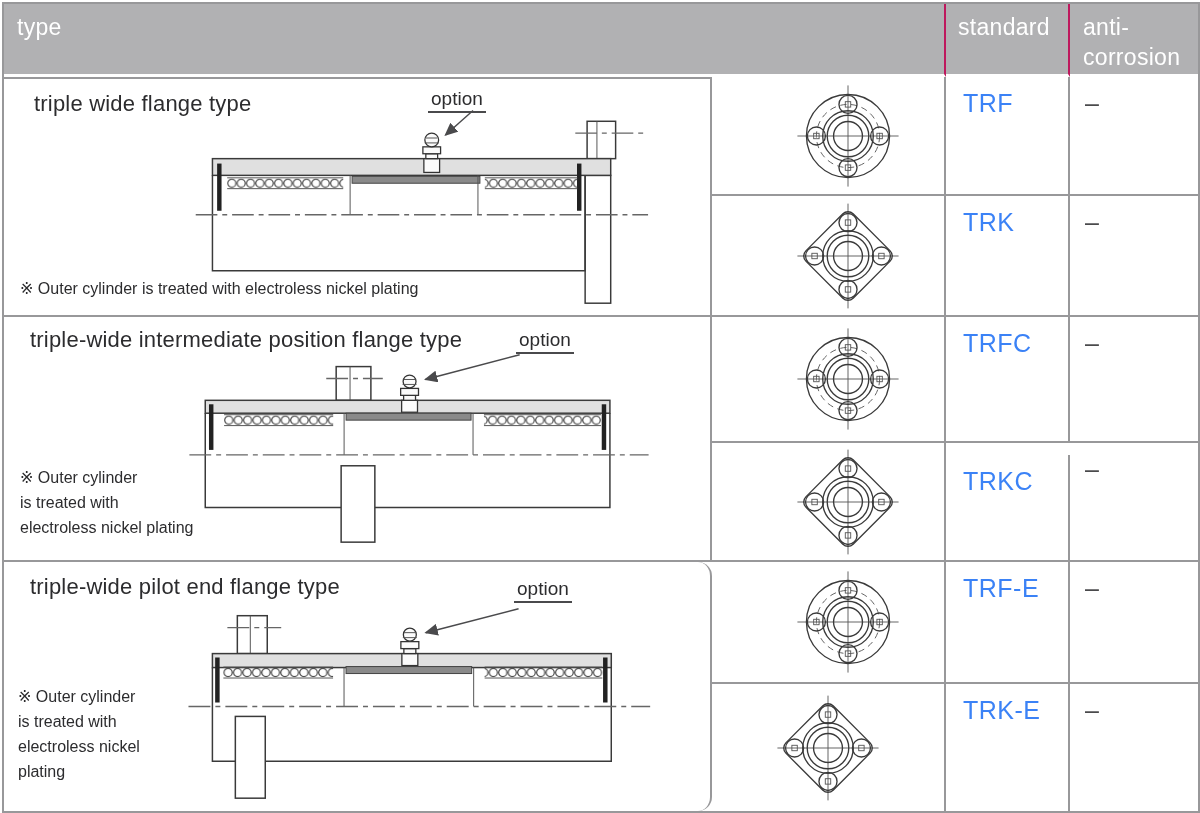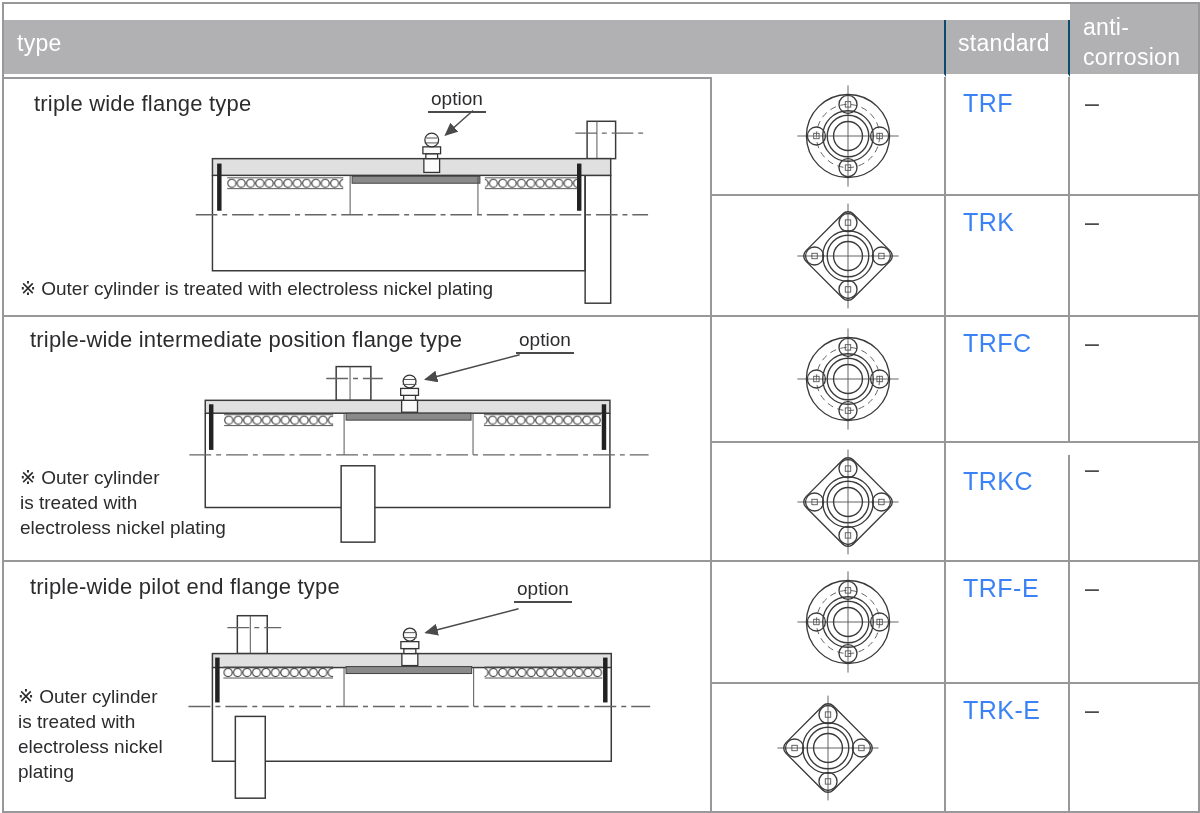--- a/index.html
+++ b/index.html
@@ -13,40 +13,40 @@
     border:2px solid #98989a;
     display:grid;
     grid-template-columns:708px 234px 124px auto;
     grid-template-rows:73px 119px 121px 126px 119px 122px auto;
     background:#fff;
   }
   .cell{box-sizing:border-box;position:relative;overflow:hidden;}
   
   .hcell{background:#b1b1b3;color:#fff;font-size:23px;padding:8px 0 0 13px;
          border-bottom:3px solid #fff;letter-spacing:.3px;line-height:30px;}
-  .hsep{border-right:2px solid #0c4a6e;margin-top:16px;}
+  .hsep{border-right:2px solid #be185d;}
   .hdr-type{grid-area:1/1/2/3;}
   .hdr-std{grid-area:1/3/2/4;padding-left:12px;}
   .hdr-anti{grid-area:1/4/2/5;padding-right:8px;}
   
   .br{border-right:2px solid #98989a;}
   .bb{border-bottom:2px solid #98989a;padding-left:40px;}
   .bt{border-top:2px solid #98989a;}
   
-  .t1{grid-area:2/1/4/2;} .t2{grid-area:4/1/6/2;} .t3{grid-area:6/1/8/2;}
+  .t1{grid-area:2/1/4/2;} .t2{grid-area:4/1/6/2;} .t3{grid-area:6/1/8/2;border-radius:14px;}
   .f1a{grid-area:2/2;} .s1a{grid-area:2/3;} .a1a{grid-area:2/4;}
   .f1b{grid-area:3/2;} .s1b{grid-area:3/3;} .a1b{grid-area:3/4;}
   .f2a{grid-area:4/2;} .s2a{grid-area:4/3;} .a2a{grid-area:4/4;}
   .f2b{grid-area:5/2;} .s2b{grid-area:5/3;margin-top:12px;} .a2b{grid-area:5/4;}
   .f3a{grid-area:6/2;} .s3a{grid-area:6/3;} .a3a{grid-area:6/4;}
   .f3b{grid-area:7/2;} .s3b{grid-area:7/3;} .a3b{grid-area:7/4;}
   
   .typecell{position:relative;}
   .blocktitle{position:absolute;font-size:22px;color:#2c2c2e;letter-spacing:.2px;white-space:nowrap;}
-  .note{position:absolute;font-size:19px;line-height:25px;color:#2c2c2e;white-space:pre-line;}
+  .note{position:absolute;font-size:16px;line-height:25px;color:#2c2c2e;white-space:pre-line;}
   .optlabel{position:absolute;font-size:19px;color:#2c2c2e;border-bottom:2px solid #4a4a4c;padding:0 3px 1px 3px;}
   .dwg{position:absolute;left:0;top:0;width:100%;height:100%;}
   
   .front{display:flex;align-items:center;justify-content:center;}
   .front svg{width:168px;height:112px;}
   
   .codecell{font-size:25px;color:#3b82f6;padding:12px 0 0 17px;letter-spacing:.5px;}
   .anticell{font-size:25px;color:#4a4a4c;padding:12px 0 0 15px;}
   svg .ln{stroke:#3a3a3a;stroke-width:1.5;fill:none;}
   svg .thin{stroke:#555;stroke-width:1;fill:none;}

